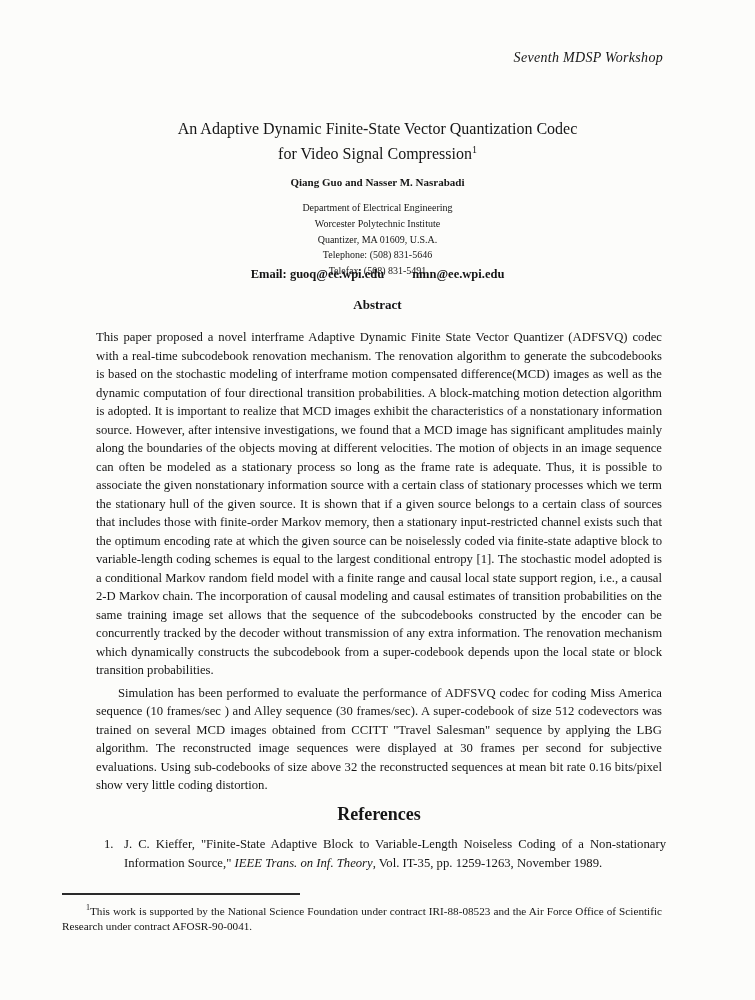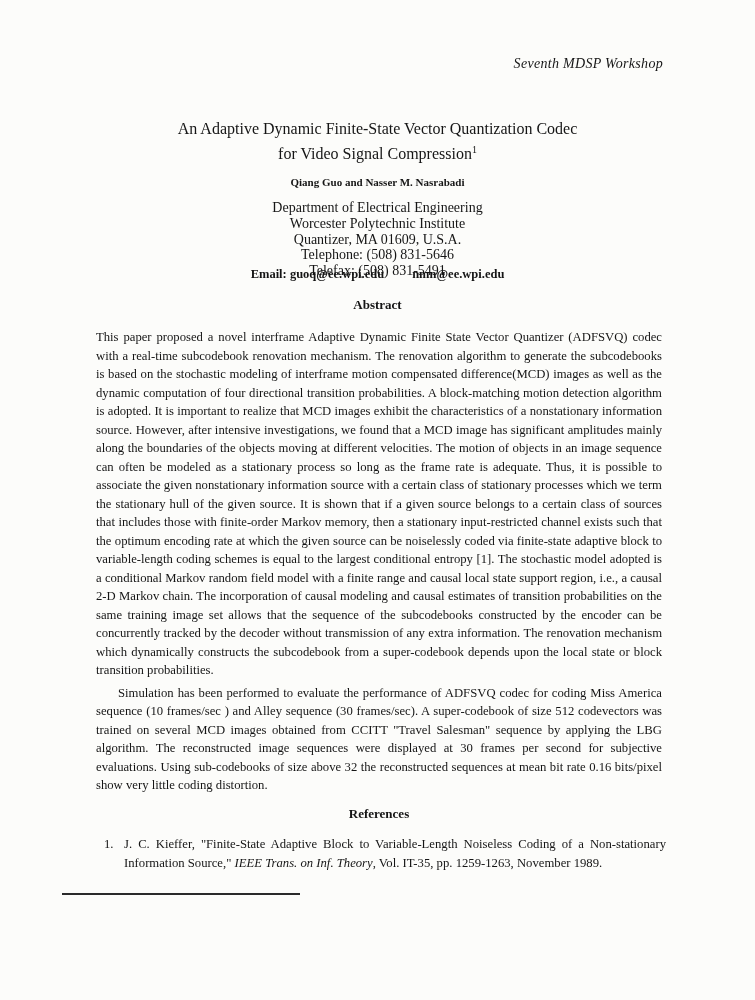--- a/index.html
+++ b/index.html
@@ -12,21 +12,21 @@
     position: relative;
     width: 755px;
     height: 1000px;
     margin: 0 auto;
     background: #fcfcfa;
     color: #151515;
     overflow: hidden;
   }
   .running-header {
     position: absolute;
-    top: 56px;
+    top: 50px;
     right: 92px;
     font-style: italic;
     font-size: 14px;
     letter-spacing: 0.3px;
   }
   .paper-title {
     position: absolute;
     top: 118px;
     left: 0;
     width: 755px;
@@ -46,21 +46,21 @@
     text-align: center;
     font-weight: bold;
     font-size: 11px;
   }
   .affiliation {
     position: absolute;
     top: 200px;
     left: 0;
     width: 755px;
     text-align: center;
-    font-size: 14px;
+    font-size: 10px;
     line-height: 15.8px;
   }
   .email-line {
     position: absolute;
     top: 267px;
     left: 0;
     width: 755px;
     text-align: center;
     font-size: 12.5px;
     font-weight: bold;
@@ -89,21 +89,21 @@
   }
   .body-column p {
     margin: 4px;
   }
   .body-column p.indented {
     text-indent: 22px;
   }
   .references-heading {
     text-align: center;
     font-weight: bold;
-    font-size: 13px;
+    font-size: 18px;
     margin: 10px 0 12px 0;
   }
   .reference-item {
     display: flex;
     padding-left: 12px;
     font-size: 12.7px;
     line-height: 19px;
     text-align: justify;
   }
   .reference-item .ref-number {
@@ -180,16 +180,19 @@
     <div class="reference-item">
       <div class="ref-number">1.</div>
       <div class="ref-text">
         <span>J. C. Kieffer, "Finite-State Adaptive Block to Variable-Length Noiseless Coding of a Non-stationary Information Source," </span><i>IEEE Trans. on Inf. Theory</i><span>, Vol. IT-35, pp. 1259-1263, November 1989.</span>
       </div>
     </div>
   </div>
 
   <div class="footnote-block">
     <div class="footnote-rule"></div>
+    <p class="footnote-text">
+      <sup>1</sup><span>This work is supported by the National Science Foundation under contract IRI-88-08523 and the Air Force Office of Scientific Research under contract AFOSR-90-0041.</span>
+    </p>
   </div>
 
 
 </div>
 
 </body></html>

